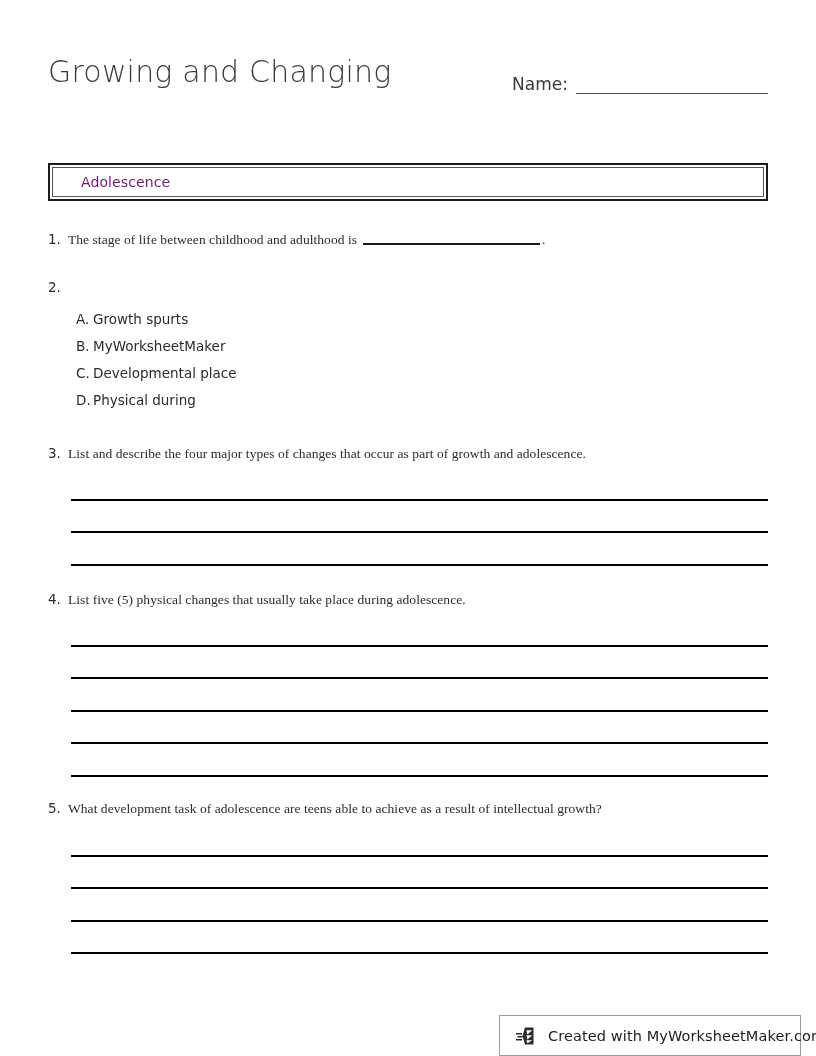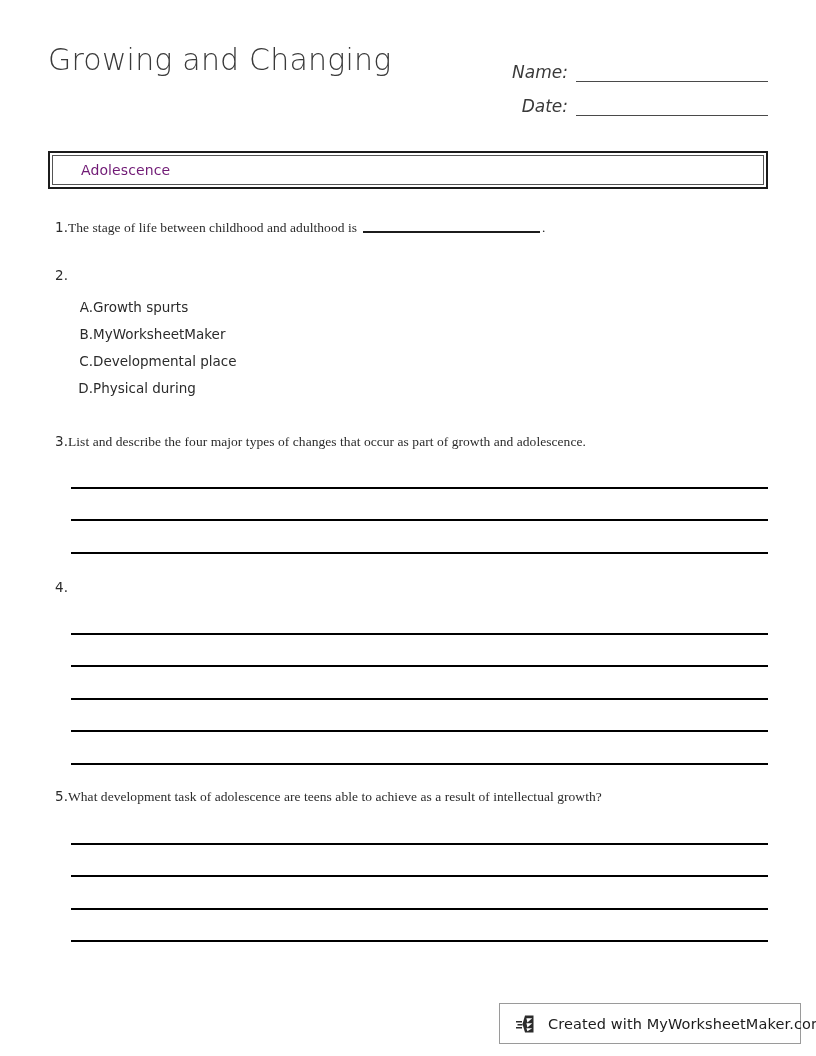--- a/index.html
+++ b/index.html
@@ -11,24 +11,23 @@
     width: 816px;
     height: 1056px;
     font-family: "DejaVu Sans", sans-serif;
     color: #2b2b2b;
     position: relative;
     overflow: hidden;
   }
 
   .page {
     position: absolute;
-    left: 0; top: 0;
+    left: 0; top: 12px;
     width: 816px;
     height: 1004px;
-    text-align: right;
   }
 
   
   .header {
     position: absolute;
     left: 48px;
     top: 42px;
     right: 48px;
     height: 80px;
   }
@@ -46,21 +45,20 @@
     position: absolute;
     right: 0;
     top: 6px;
     width: 272px;
   }
   .meta-row {
     display: flex;
     align-items: flex-end;
     justify-content: flex-end;
     height: 34px;
-    font-style: italic;
   }
   .meta-label {
     font-size: 17px;
     font-weight: 400;
     color: #3a3a3a;
     padding-right: 8px;
     white-space: nowrap;
     line-height: 20px;
   }
   .meta-line {
@@ -189,24 +187,20 @@
 <div class="page">
 
   <div class="header">
     <div class="worksheet-title">Growing and Changing</div>
 
     <div class="meta-fields">
       <div class="meta-row">
         <span class="meta-label">Name:</span>
         <span class="meta-line"></span>
       </div>
-      <div class="meta-row">
-        <span class="meta-label">Date:</span>
-        <span class="meta-line"></span>
-      </div>
     </div>
   </div>
 
   <div class="section-box">
     <div class="section-box-inner">
       <span class="section-title">Adolescence</span>
     </div>
   </div>
 
   <div class="question" style="top:219px;">
@@ -250,20 +244,21 @@
   </div>
   <div class="answer-lines" style="top:456px;">
     <div class="answer-line"></div>
     <div class="answer-line"></div>
     <div class="answer-line"></div>
   </div>
 
   <div class="question" style="top:579px;">
     <div class="q-head">
       <span class="q-num">4.</span>
+      <span class="q-text">List five (5) physical changes that usually take place during adolescence.</span>
     </div>
   </div>
   <div class="answer-lines" style="top:602px;">
     <div class="answer-line"></div>
     <div class="answer-line"></div>
     <div class="answer-line"></div>
     <div class="answer-line"></div>
     <div class="answer-line"></div>
   </div>
 

